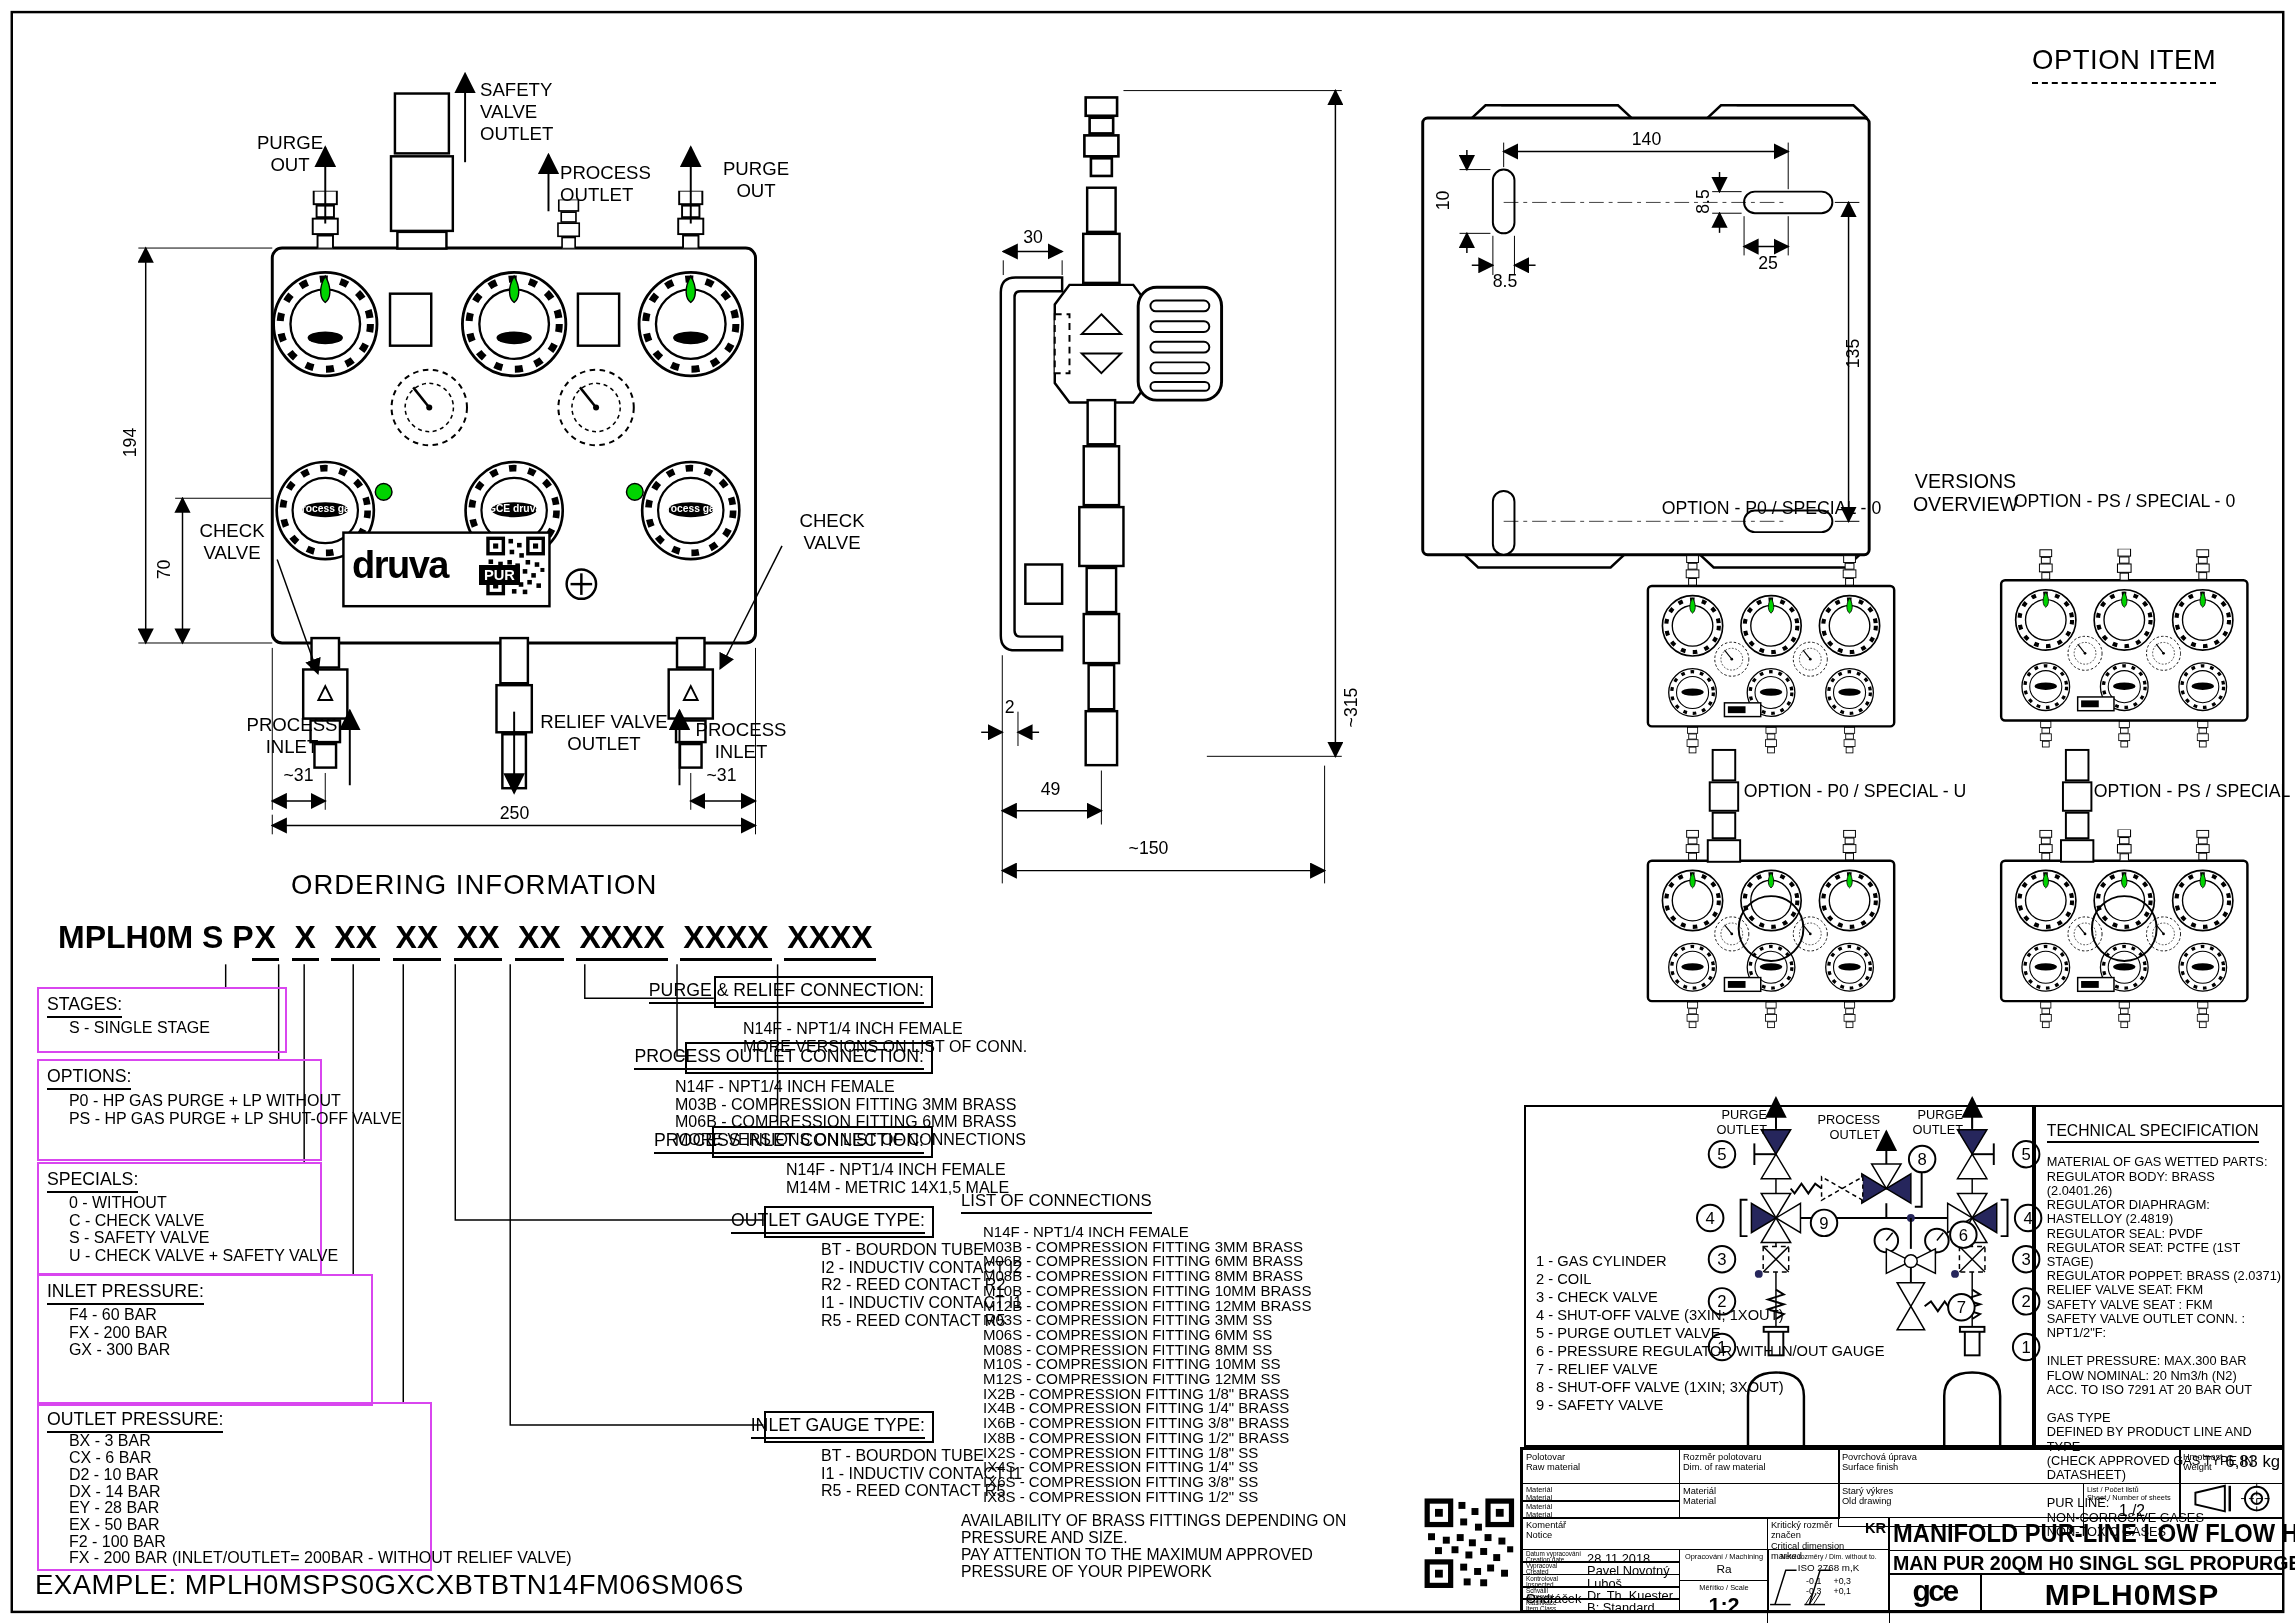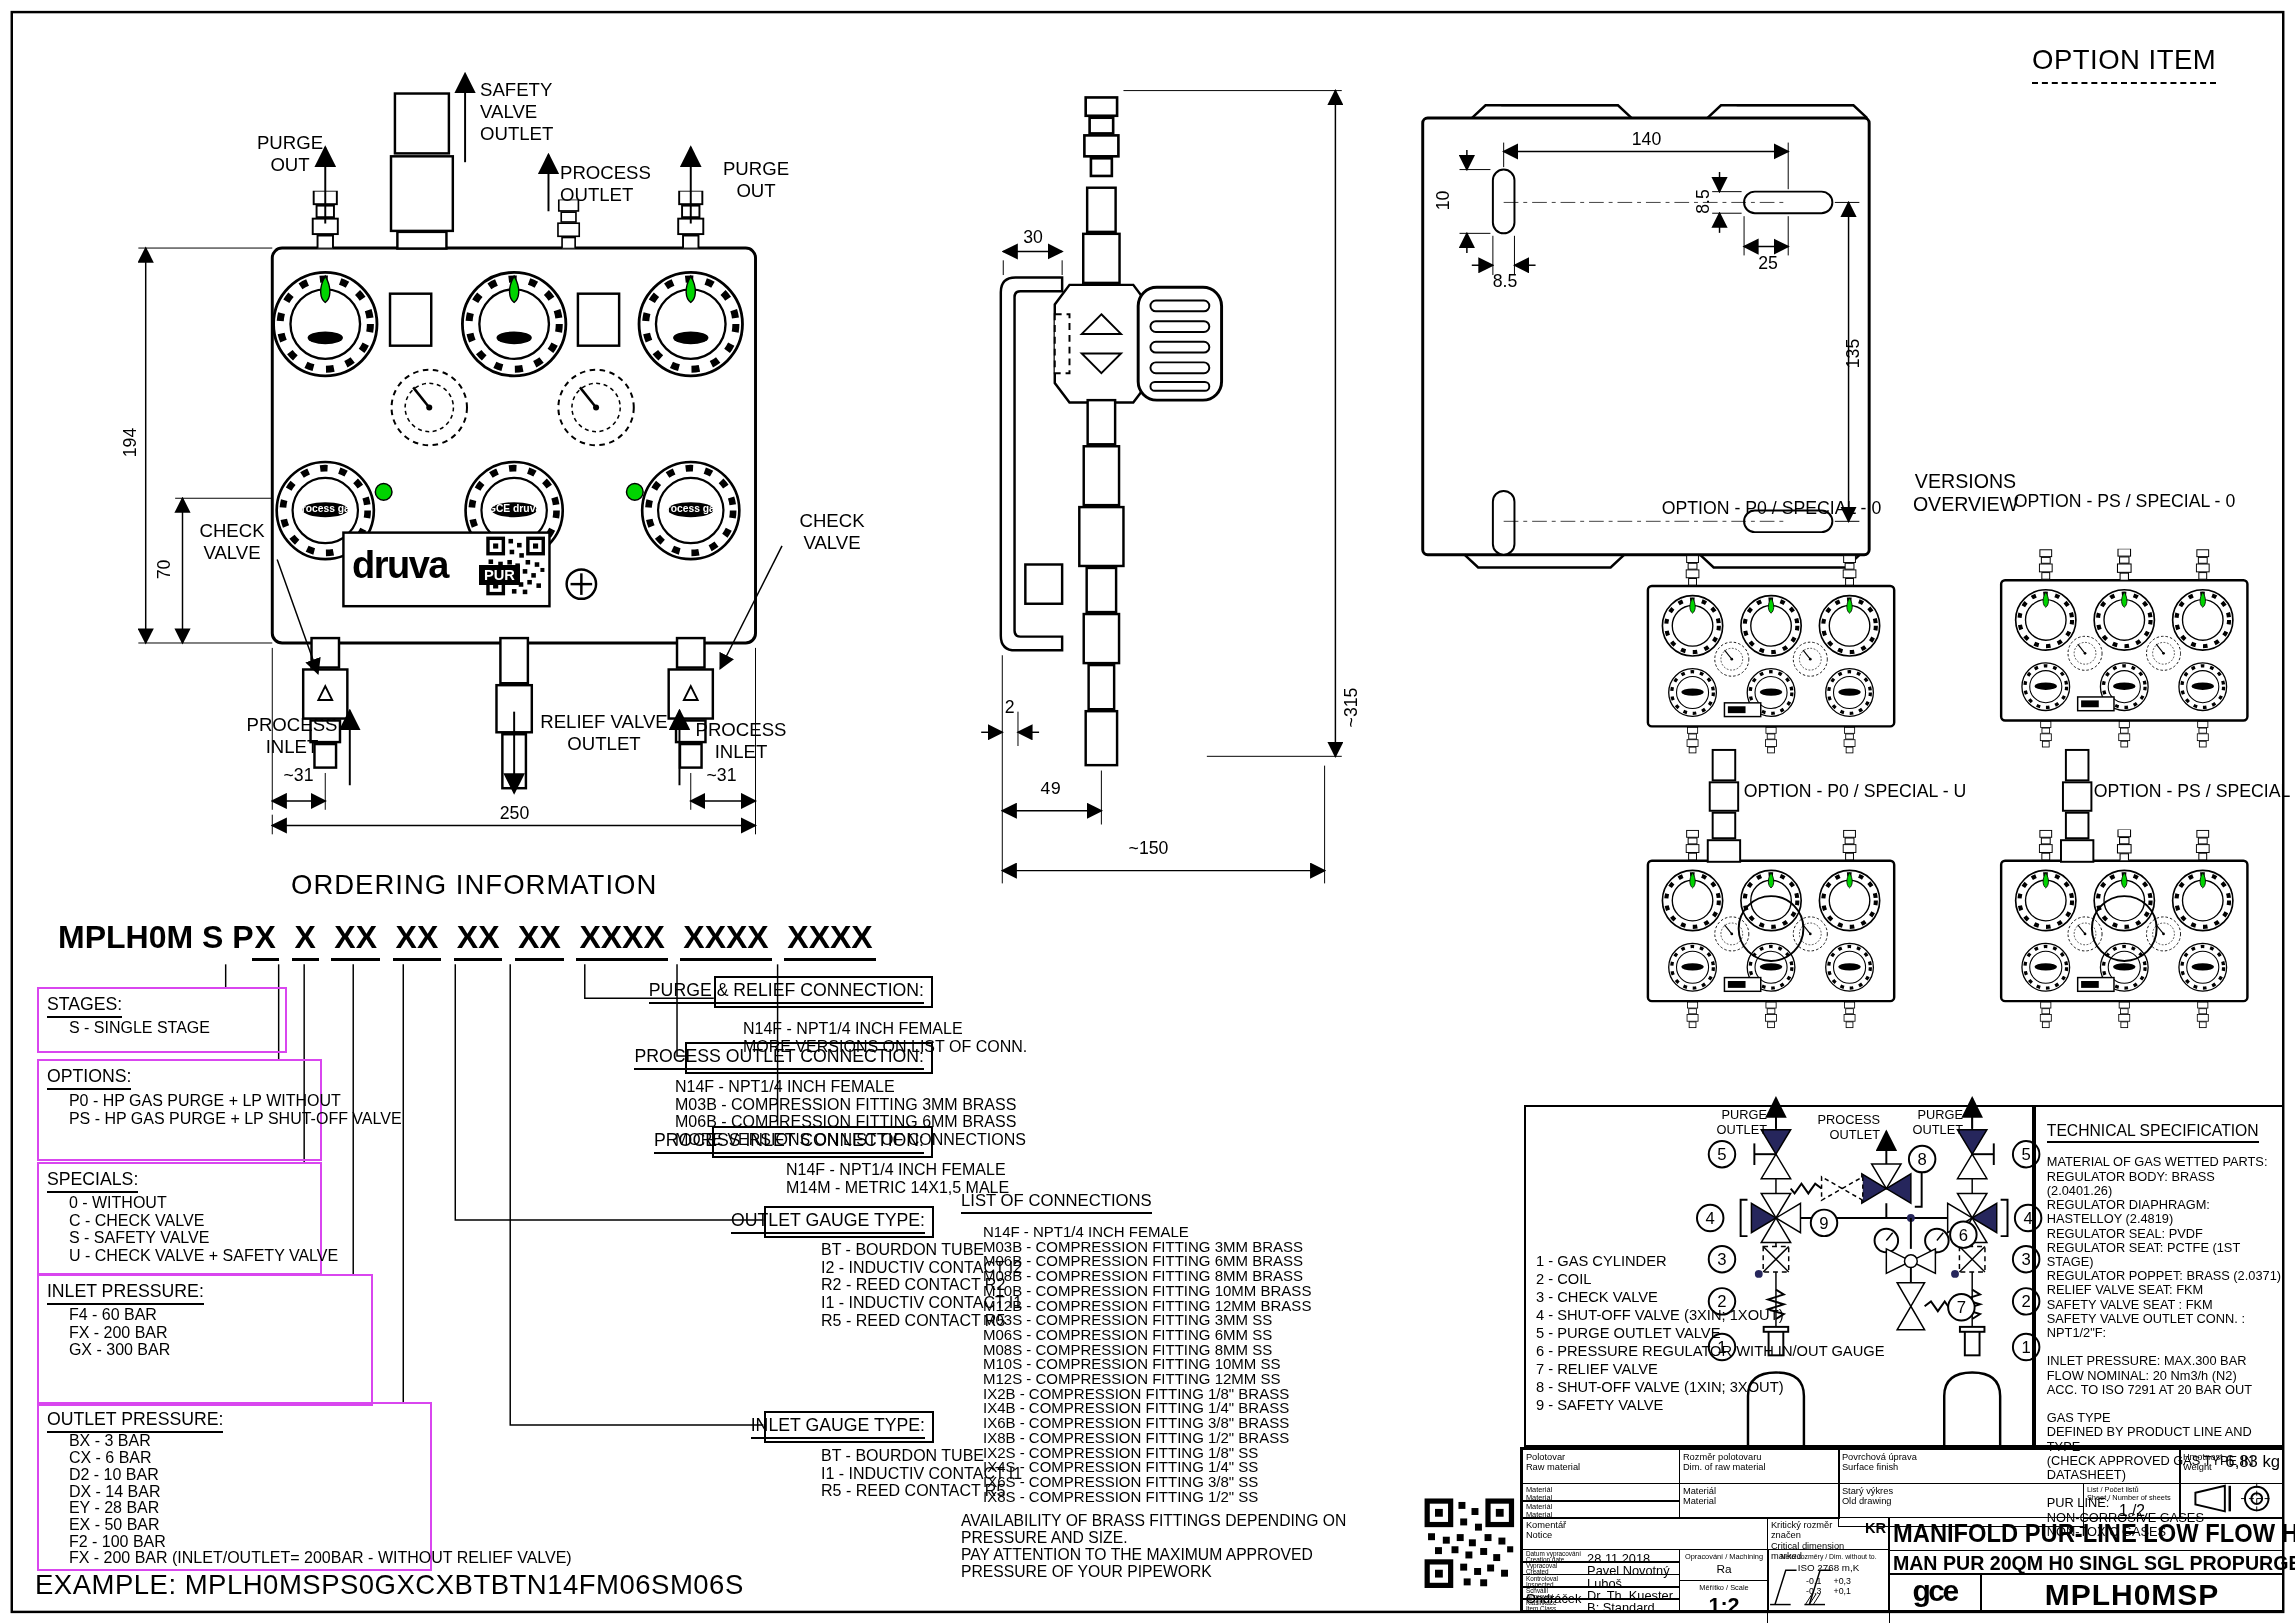--- a/index.html
+++ b/index.html
@@ -459,21 +459,21 @@
 INLET</div>
   <div class="abs" style="left:295px;top:503px;width:61px;text-align:center;color:#fff;font-size:10.3px;font-weight:bold;">process gas</div>
   <div class="abs" style="left:485px;top:503px;width:59px;text-align:center;color:#fff;font-size:10.3px;font-weight:bold;">GCE druva</div>
   <div class="abs" style="left:660px;top:503px;width:61px;text-align:center;color:#fff;font-size:10.3px;font-weight:bold;">process gas</div>
   <div class="abs" style="left:352px;top:544px;font-size:38px;font-weight:bold;letter-spacing:-1.5px;">druva</div>
   <div class="abs" style="left:444px;top:565px;background:#000;color:#fff;font-size:14.7px;font-weight:bold;padding:2px 4.9px;margin-left:35px;">PUR</div>
 
   <div class="dim" style="left:1006px;top:227px;width:54px;">30</div>
   <div class="dim rot" style="left:1319px;top:697px;width:64px;">~315</div>
   <div class="dim" style="left:995px;top:697px;width:29.4px;">2</div>
-  <div class="dim" style="left:1021px;top:779px;width:59px;font-family:Liberation Mono, monospace;">49</div>
+  <div class="dim" style="left:1021px;top:779px;width:59px;">49</div>
   <div class="dim" style="left:1109px;top:838px;width:79px;">~150</div>
 
   <div class="abs" style="left:2032px;top:44px;font-size:27.5px;letter-spacing:0.5px;border-bottom:2.5px dashed #000;padding-bottom:5.9px;">OPTION ITEM</div>
   <div class="dim" style="left:1617px;top:129px;width:59px;">140</div>
   <div class="dim rot" style="left:1429px;top:190px;width:29.4px;">10</div>
   <div class="dim" style="left:1483px;top:271px;width:44px;">8.5</div>
   <div class="dim rot" style="left:1684px;top:191px;width:39px;">8.5</div>
   <div class="dim" style="left:1746px;top:253px;width:44px;">25</div>
   <div class="dim rot" style="left:1829px;top:343px;width:49px;">135</div>
 

